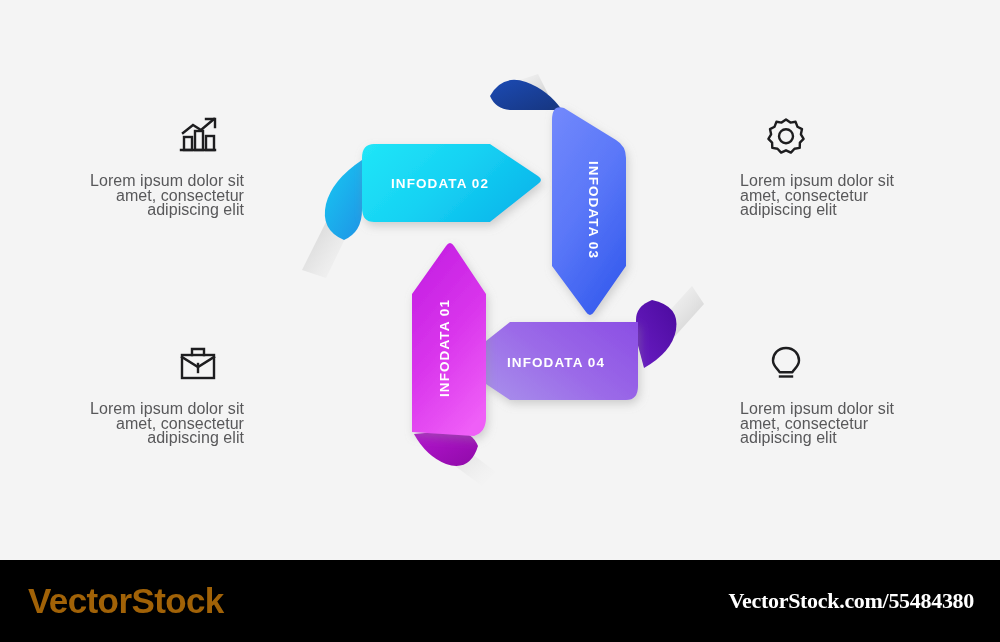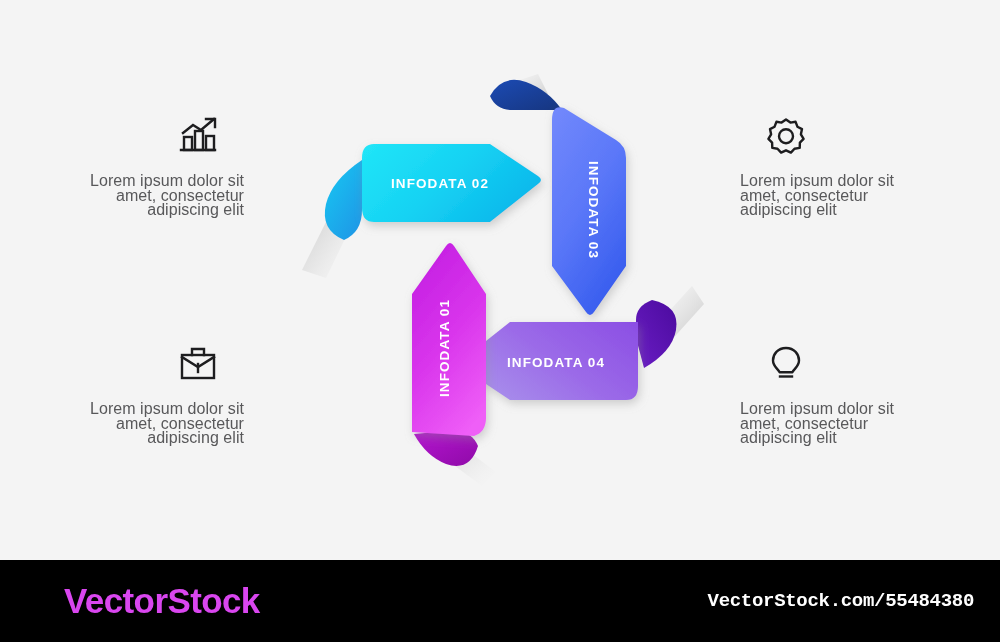--- a/index.html
+++ b/index.html
@@ -92,36 +92,35 @@
     top: 560px;
     width: 1000px;
     height: 82px;
     background: #000000;
   }
   #wm-brand {
     position: absolute;
     left: 28px;
     top: 50%;
     transform: translateY(-50%);
-    color: #d946ef;
+    color: #a16207;
     font-family: "Liberation Sans", sans-serif;
     font-size: 35px;
     font-weight: bold;
     letter-spacing: -0.6px;
     white-space: nowrap;
-    margin-left: 36px;
   }
   #wm-url {
     position: absolute;
     right: 26px;
     top: 50%;
     transform: translateY(-50%);
     color: #ffffff;
-    font-family: Liberation Mono, monospace;
-    font-size: 19px;
+    font-family: Liberation Serif, serif;
+    font-size: 22px;
     font-weight: bold;
     letter-spacing: -0.3px;
     white-space: nowrap;
   }
 </style>
 </head>
 <body>
 
 <div id="screen">
 

